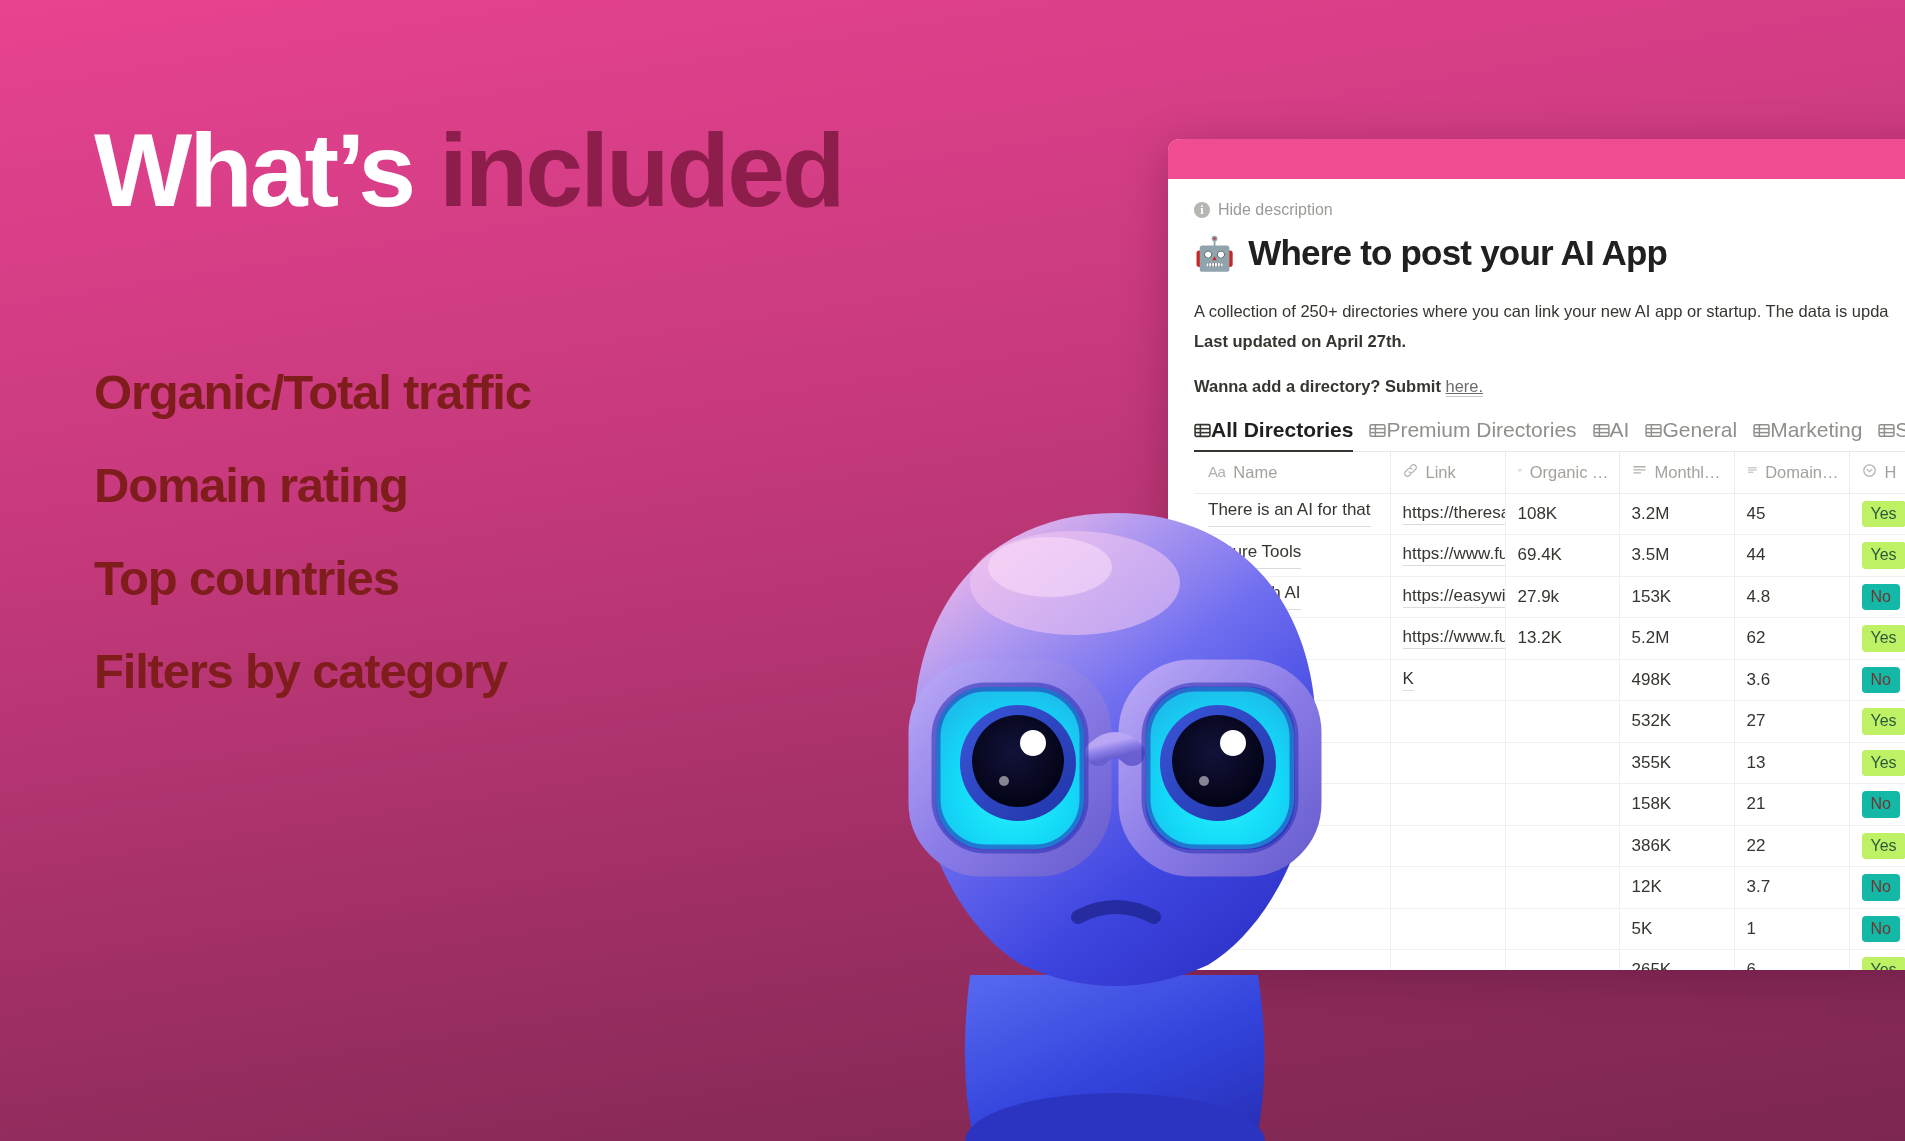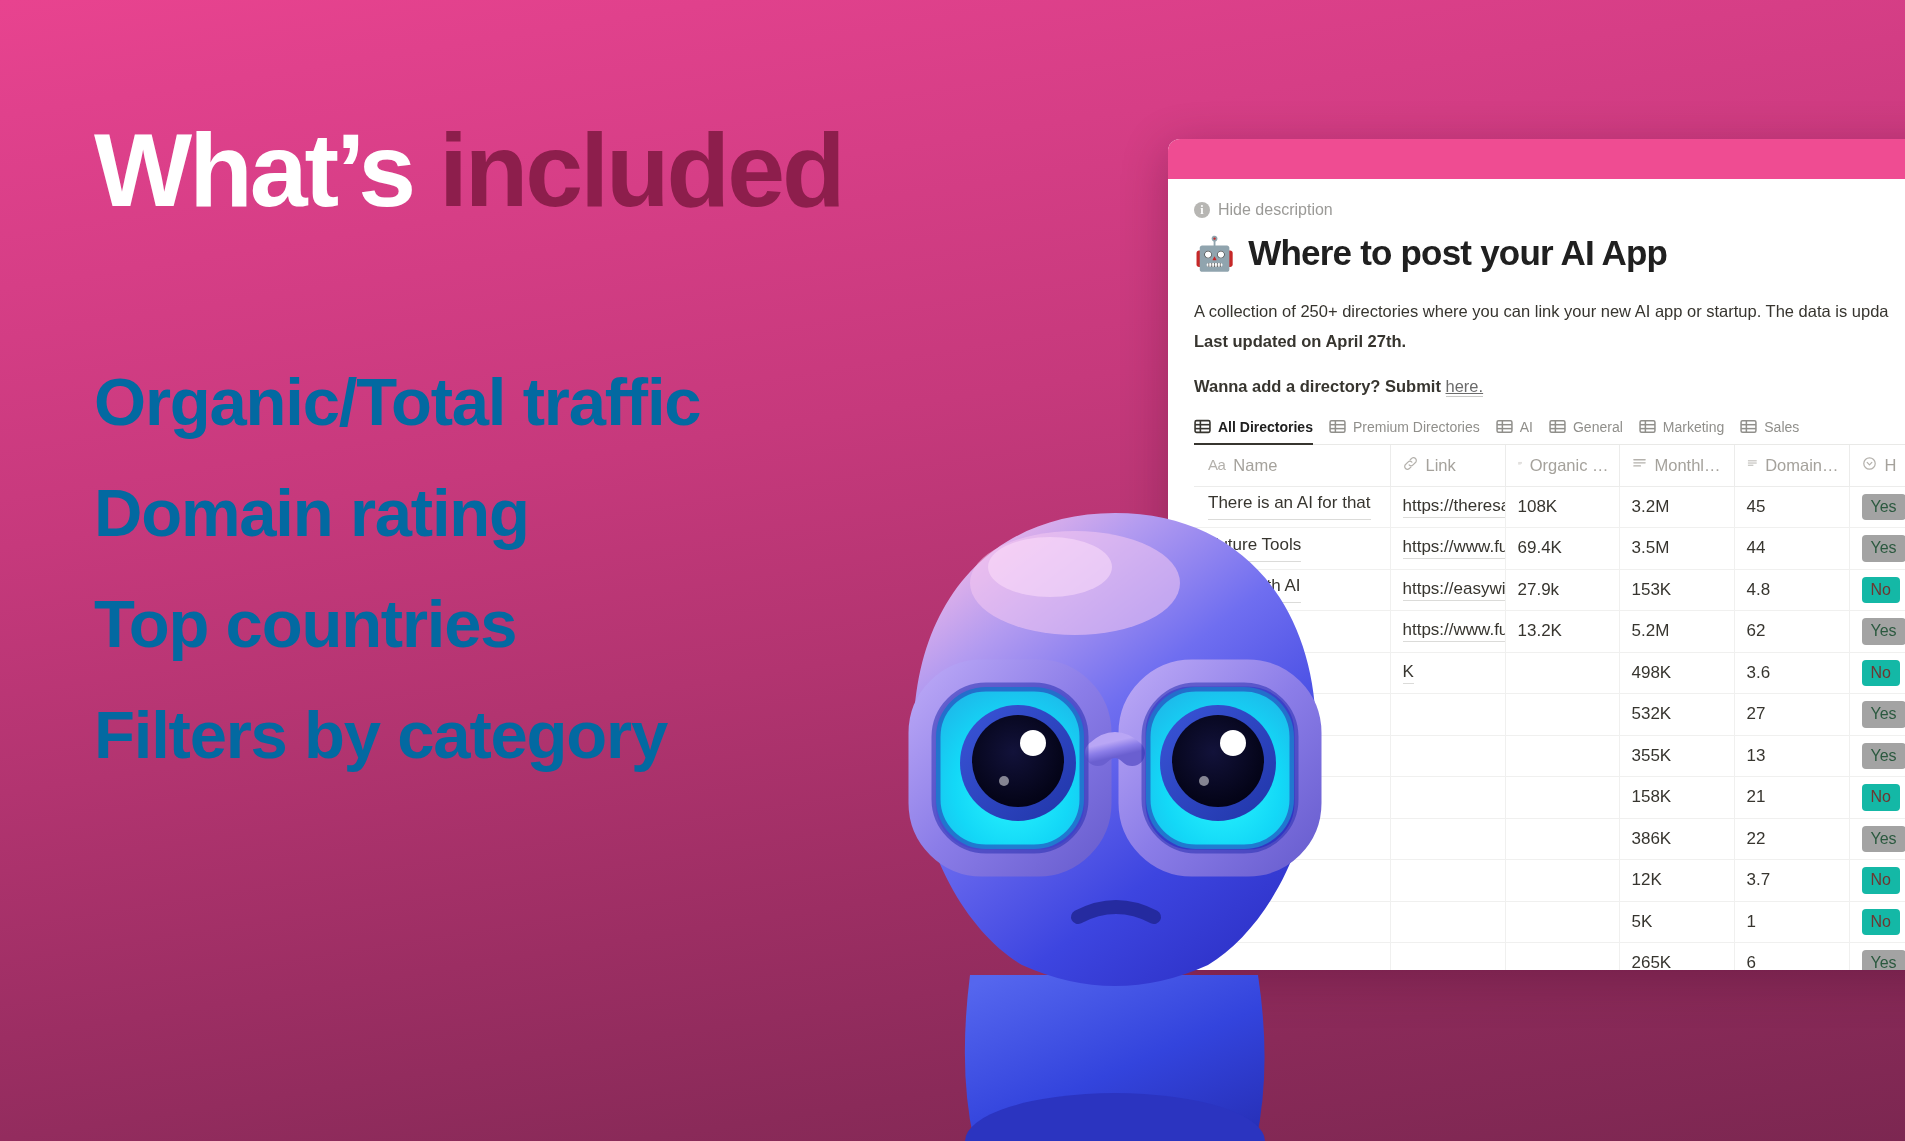--- a/index.html
+++ b/index.html
@@ -25,21 +25,21 @@
   }
   .headline {
     font-size:104px; font-weight:800; letter-spacing:-3px;
     line-height:1.0; white-space:nowrap;
   }
   .headline .hl-white { color:#ffffff; }
   .headline .hl-dark  { color:#8d1e4c; }
 
   .feature-list { margin-top:146px; }
   .feature-item {
-    color:#0369a1; font-size:67px; font-weight:800;
+    color:#7f1d1d; font-size:49px; font-weight:800;
     letter-spacing:-1.2px; line-height:1.0;
     margin-bottom:44px; white-space:nowrap;
   }
   .feature-item:last-child { margin-bottom:0; }
 
   
   .notion-card {
     position:absolute; left:1168px; top:139px;
     width:880px; height:831px;
     background:#ffffff;
@@ -83,22 +83,22 @@
     border-bottom:1px solid #c9c9c7; padding-bottom:1px;
   }
 
   
   .tab-bar {
     display:flex; align-items:flex-end; gap:0;
     border-bottom:1px solid #e9e9e7; margin-bottom:0;
     white-space:nowrap;
   }
   .tab {
-    display:flex; align-items:center; gap:7px;
-    font-size:14px; color:#908f8b; padding:0 14px 9px 2px;
+    display:flex; align-items:center; gap:0;
+    font-size:21px; color:#908f8b; padding:0 14px 9px 2px;
     position:relative;
   }
   .tab:first-child { padding-left:0; }
   .tab.active { color:#202020; font-weight:700; }
   .tab.active::after {
     content:""; position:absolute; left:0; right:14px; bottom:-1px;
     height:2.5px; background:#37352f;
   }
   .grid-icon { display:block; flex:none; }
 
@@ -127,21 +127,21 @@
     border-bottom:1px solid #f0f0ef; border-right:1px solid #f0f0ef;
     white-space:nowrap; overflow:hidden; vertical-align:middle;
   }
   .tbl td:first-child { padding-left:14px; }
   .cell-name { border-bottom:1px solid #dbdbd9; display:inline-block; padding-bottom:6px; }
   .cell-link { color:#37352f; border-bottom:1px solid #dbdbd9; display:inline-block; padding-bottom:1px; }
   .badge {
     display:inline-block; padding:2px 9px 3px 9px; border-radius:4px;
     font-size:16px; line-height:1.35;
   }
-  .badge.yes { background:#a3a3a3; color:#2b593f; }
+  .badge.yes { background:#bef264; color:#2b593f; }
   .badge.no  { background:#14b8a6; color:#6e3630; }
 
   
   .mascot {
     position:absolute; left:900px; top:505px;
     width:430px; height:636px; z-index:8; pointer-events:none;
   }
 </style>
 </head>
 <body>

